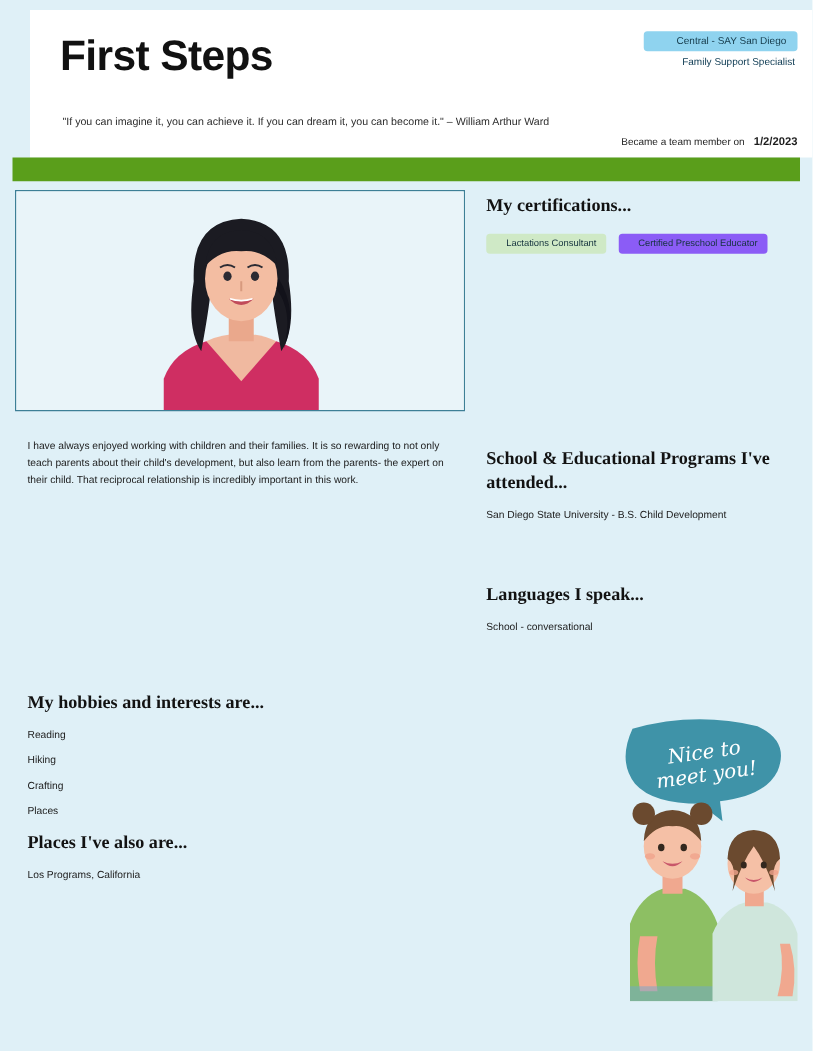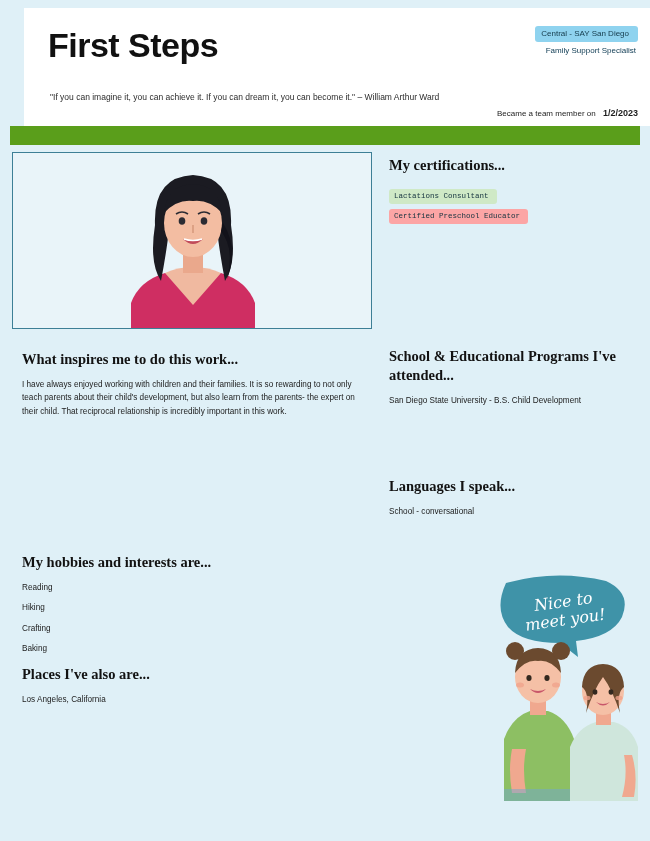--- a/index.html
+++ b/index.html
@@ -43,21 +43,21 @@
   .badges {
     position: absolute;
     right: 16px; top: 14px;
     text-align: right;
   }
   .badge-region {
     display: inline-block;
     background: #8fd3ef;
     color: #143a4a;
     font-size: 8px;
-    padding: 3px 9px 4px 6px;
+    padding: 3px 9px 4px 26px;
     border-radius: 3px;
   }
   .badge-role {
     display: block;
     margin-top: 4px;
     color: #0d3a52;
     font-size: 8px;
     text-align: right;
     padding-right: 2px;
   }
@@ -106,27 +106,26 @@
     line-height: 1.65;
     margin: 0;
   }
   .li { margin-bottom: 7px; }
 
   .pill-row { margin-top: 2px; }
   .pill {
     display: inline-block;
     font-size: 7.5px;
     color: #14323e;
-    padding: 3px 8px 4px 5px;
+    padding: 3px 8px 4px 16px;
     border-radius: 3px;
     margin-right: 5px;
-    font-family: Liberation Mono, monospace;
   }
   .pill.green { background: #cfe9c6; }
-  .pill.blue { background: #fca5a5; }
+  .pill.blue { background: #8b5cf6; }
 
   
   .avatar-wrap { position: absolute; left: 0; top: 0; width: 360px; height: 177px; }
 
   
   .art { position: absolute; right: 8px; bottom: 40px; width: 160px; height: 230px; }
 
   .footer-space { position: absolute; left: 0; bottom: 0; width: 650px; height: 18px; background: #dff0f7; }
 </style>
 </head>
@@ -174,51 +173,50 @@
         <path d="M180 72 L180 80" stroke="#d79a7e" stroke-width="1.6" fill="none"></path>
         <path d="M170 86 Q180 96 190 86 Q180 90 170 86 Z" fill="#c14b5a"></path>
         <path d="M171 86 Q180 89 189 86" stroke="#ffffff" stroke-width="1.4" fill="none"></path>
 
         <path d="M210 70 Q226 96 214 126 Q222 96 208 78 Z" fill="#12121a"></path>
       </svg>
     </div>
   </div>
 
   <div class="left-col" style="top:350px">
-    <h2 class="sec">What inspires me to do this work...</h2>
     <p class="body">I have always enjoyed working with children and their families. It is so rewarding to not only teach parents about their child's development, but also learn from the parents- the expert on their child. That reciprocal relationship is incredibly important in this work.</p>
   </div>
 
   <div class="left-col" style="top:553px">
     <h2 class="sec">My hobbies and interests are...</h2>
     <div class="li">Reading</div>
     <div class="li">Hiking</div>
     <div class="li">Crafting</div>
-    <div class="li">Baking</div>
+    <div class="li">Places</div>
   </div>
 
   <div class="left-col" style="top:665px">
     <h2 class="sec">Places I've also are...</h2>
-    <div class="li">Los Angeles, California</div>
+    <div class="li">Los Programs, California</div>
   </div>
 
   <div class="right-col" style="top:156px">
     <h2 class="sec">My certifications...</h2>
     <div class="pill-row">
       <span class="pill green">Lactations Consultant</span>
       <span class="pill blue">Certified Preschool Educator</span>
     </div>
   </div>
 
-  <div class="right-col" style="top:347px">
+  <div class="right-col" style="top:358px">
     <h2 class="sec">School &amp; Educational Programs I've attended...</h2>
     <div class="li">San Diego State University - B.S. Child Development</div>
   </div>
 
-  <div class="right-col" style="top:477px">
+  <div class="right-col" style="top:467px">
     <h2 class="sec">Languages I speak...</h2>
     <div class="li">School - conversational</div>
   </div>
 
   <div class="art">
     <svg width="160" height="230" viewBox="0 0 160 230">
 
       <g>
         <path d="M24 12 Q12 38 26 56 Q40 72 78 72 L96 86 L94 70 Q130 66 140 46 Q150 22 124 10 Q74 -2 24 12 Z" fill="#3f93a8"></path>
         <text x="82" y="36" font-family="&quot;DejaVu Serif&quot;, serif" font-size="16" font-style="italic" fill="#ffffff" text-anchor="middle" transform="rotate(-8 82 36)">Nice to</text>

